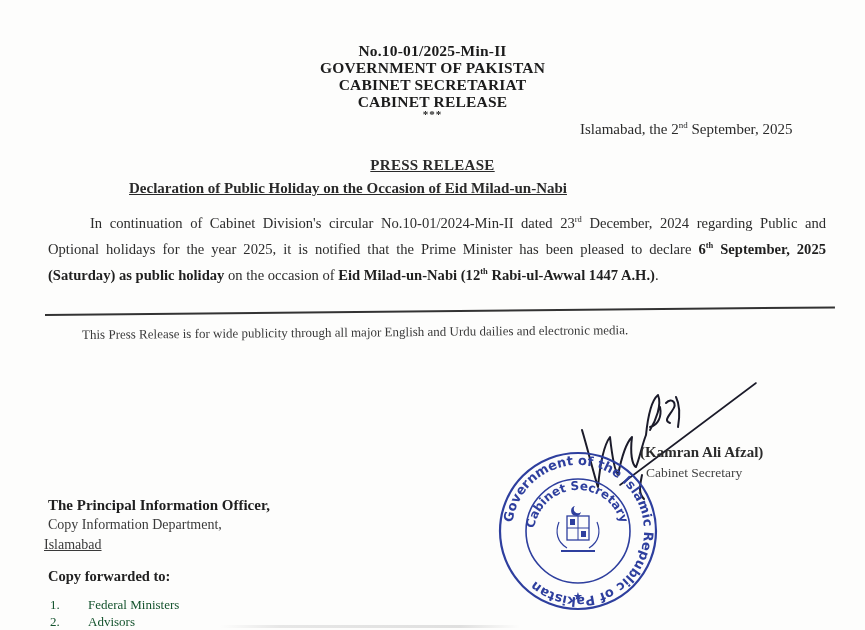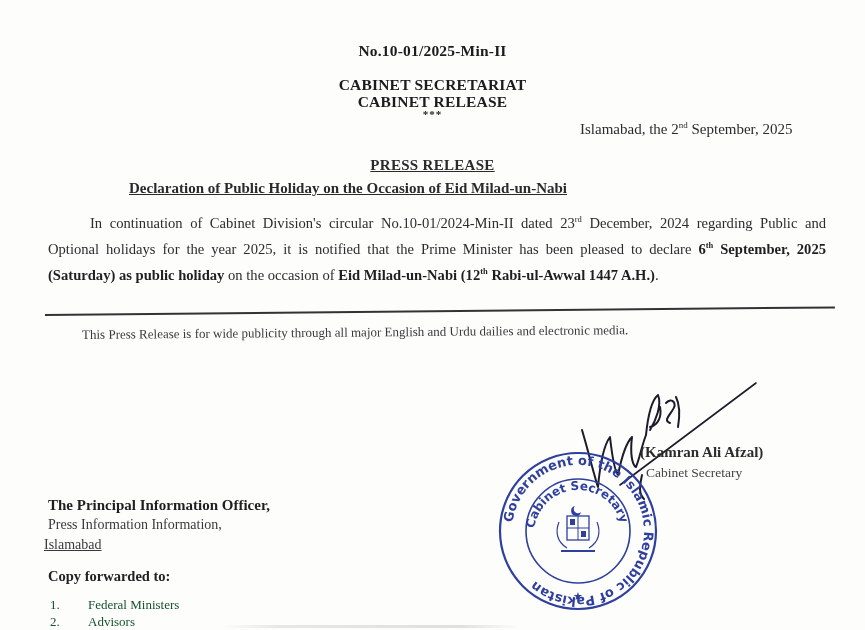--- a/index.html
+++ b/index.html
@@ -40,20 +40,21 @@
   #copy-1 { top: 597px; }
   #copy-2 { top: 614px; font-family: Liberation Serif, serif; }
   #faint-bottom { position: absolute; top: 625px; left: 220px; width: 300px; height: 3px; background: linear-gradient(90deg, transparent, #d8d8d8 20%, #ccc 80%, transparent); opacity: 0.6; }
 </style>
 </head>
 <body>
 
 <div class="page">
 
   <div id="ref" class="hdr hdr-line">No.10-01/2025-Min-II</div>
+  <div id="gov" class="hdr hdr-line">GOVERNMENT OF PAKISTAN</div>
   <div id="sec" class="hdr hdr-line">CABINET SECRETARIAT</div>
   <div id="div" class="hdr hdr-line">CABINET RELEASE</div>
   <div id="stars" class="hdr">***</div>
 
   <div id="dateline"><span>Islamabad, the 2</span><sup>nd</sup><span> September, 2025</span></div>
 
   <div id="press">PRESS RELEASE</div>
   <div id="subject">Declaration of Public Holiday on the Occasion of Eid Milad-un-Nabi</div>
 
   <div class="body-para"><span class="indent"></span><span>In continuation of Cabinet Division's circular No.10-01/2024-Min-II dated 23</span><sup>rd</sup><span> December, 2024 regarding Public and Optional holidays for the year 2025, it is notified that the Prime Minister has been pleased to declare </span><b><span>6</span><sup>th</sup><span> September, 2025 (Saturday) as public holiday</span></b><span> on the occasion of </span><b><span>Eid Milad-un-Nabi (12</span><sup>th</sup><span> Rabi-ul-Awwal 1447 A.H.)</span></b><span>.</span></div>
@@ -96,20 +97,20 @@
       <rect x="73" y="69" width="5" height="6" stroke="none"></rect>
       <rect x="84" y="81" width="5" height="6" stroke="none"></rect>
       <path d="M 62 72 C 58 82, 60 92, 70 98" fill="none" stroke-width="1.2"></path>
       <path d="M 100 72 C 104 82, 102 92, 92 98" fill="none" stroke-width="1.2"></path>
       <path d="M 64 101 L 98 101" stroke-width="2"></path>
     </g>
     <text x="81" y="150" text-anchor="middle" font-size="11" fill="#2e3f9e">★</text>
   </svg>
 
   <div id="addressee">The Principal Information Officer,</div>
-  <div id="addr-line2">Press Information Information,</div>
+  <div id="addr-line2">Copy Information Department,</div>
   <div id="addr-line3">Islamabad</div>
 
   <div id="copy-label">Copy forwarded to:</div>
   <div id="copy-1" class="copy-item"><span class="num">1.</span><span>Federal Ministers</span></div>
   <div id="copy-2" class="copy-item"><span class="num">2.</span><span>Advisors</span></div>
   <div id="faint-bottom"></div>
 </div>
 
 </body></html>

